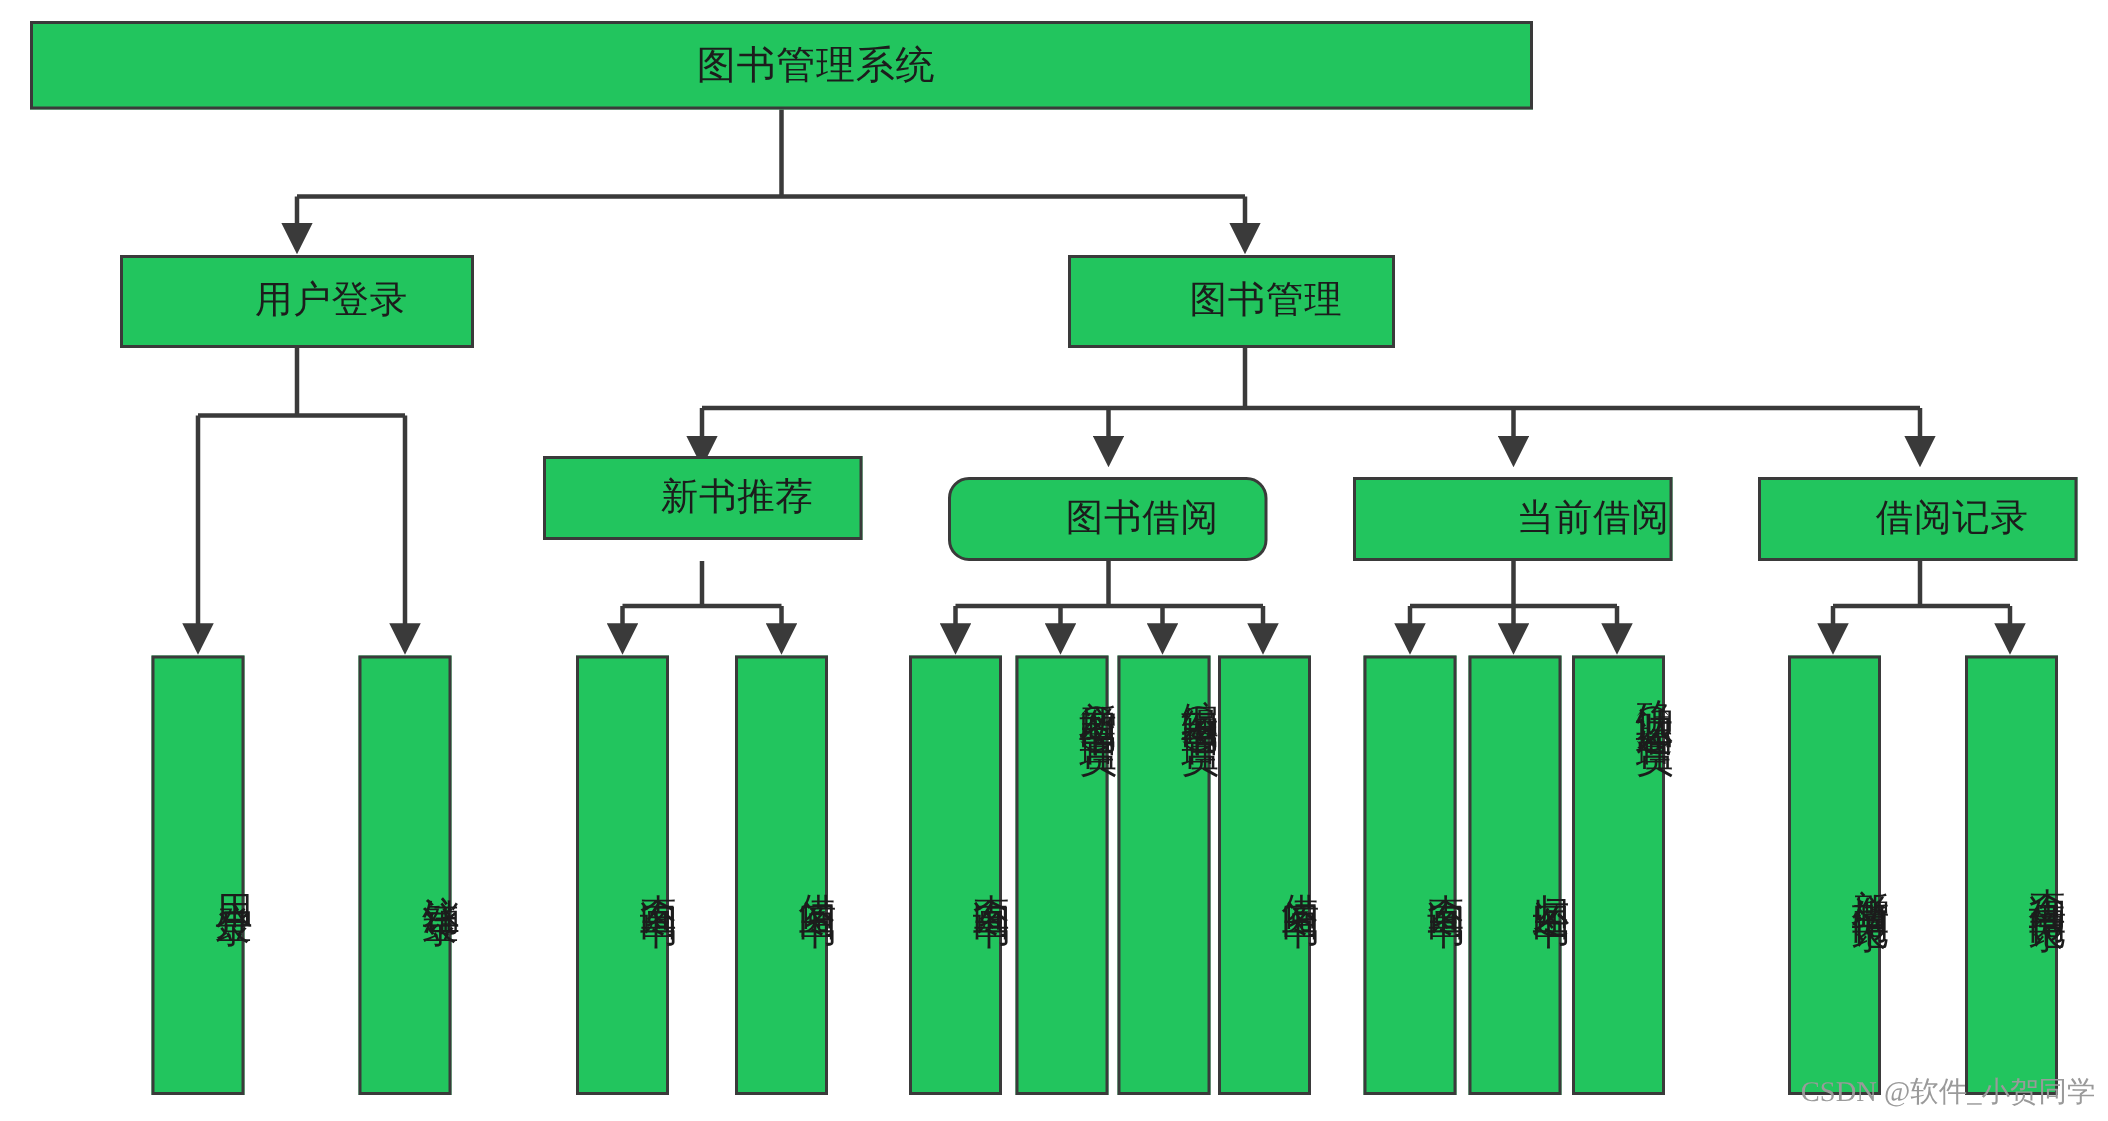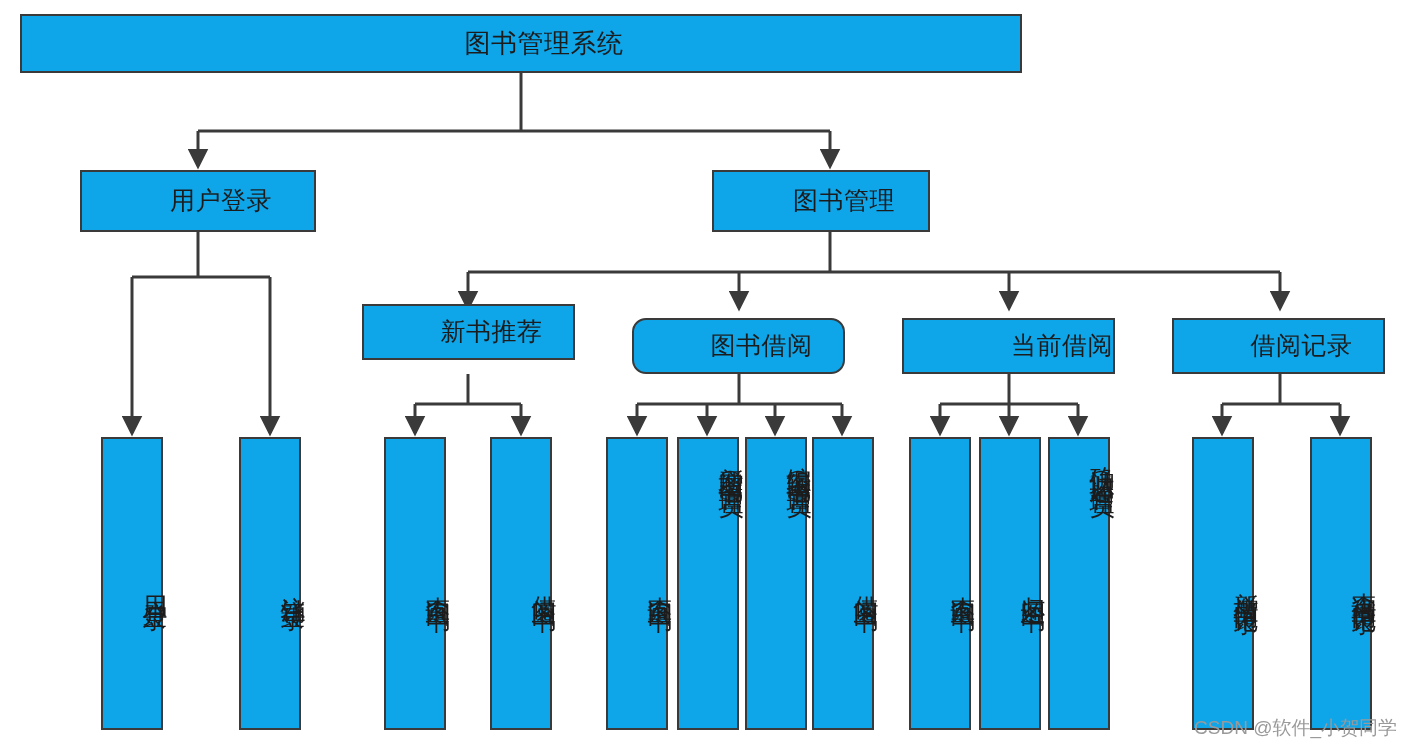--- a/index.html
+++ b/index.html
@@ -22,21 +22,21 @@
     position: absolute;
     left: 0;
     top: 0;
     width: 1405px;
     height: 747px;
     pointer-events: none;
   }
   .node {
     position: absolute;
     box-sizing: border-box;
-    background: #0ea5e9;
+    background: #22c55e;
     border: 2px solid #3a3a3a;
     display: flex;
     align-items: center;
     justify-content: center;
     color: #1c1c1c;
     z-index: 2;
     padding-left: 46px;
   }
   .node-label {
     display: block;
@@ -73,21 +73,21 @@
     padding-top: 0;
   }
   #watermark {
     position: absolute;
     right: 8px;
     bottom: 6px;
     font-size: 19px;
     color: #9a9a9a;
     z-index: 5;
     white-space: nowrap;
-    font-family: Liberation Sans, sans-serif;
+    font-family: Liberation Serif, serif;
   }
 </style>
 </head>
 <body>
 
 <div id="diagram-root">
 
   <svg id="edges-svg" viewBox="0 0 1405 747" width="1405" height="747" xmlns="http://www.w3.org/2000/svg">
     <defs>
       <marker id="arrow" viewBox="0 0 12 12" refX="10" refY="6" markerWidth="7" markerHeight="7" orient="auto-start-reverse">

